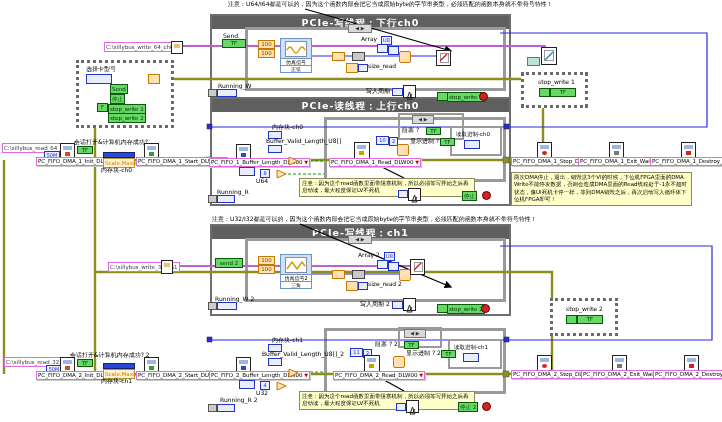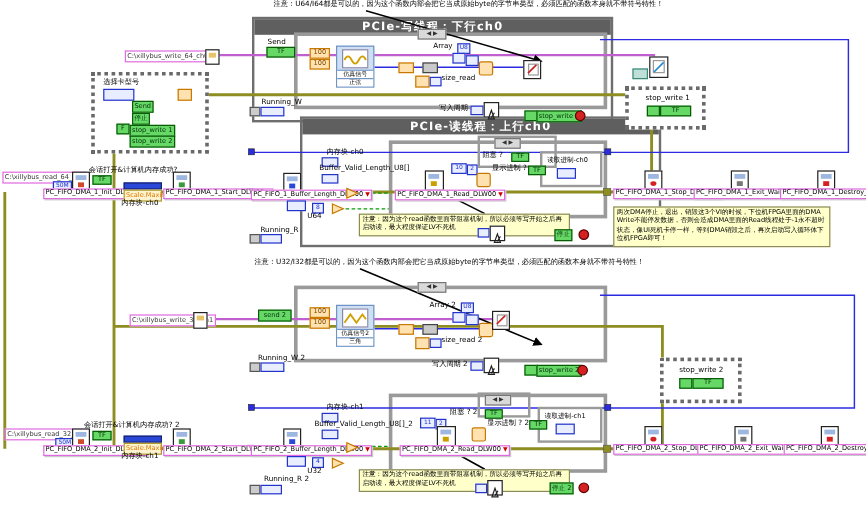--- a/index.html
+++ b/index.html
@@ -107,25 +107,28 @@
 
   <div class="fl" style="left:228px;top:1px;">注意：U64/I64都是可以的，因为这个函数内部会把它当成原始byte的字节串类型，必须匹配的函数本身就不带符号特性！</div>
   <div class="fl" style="left:212px;top:216px;">注意：U32/I32都是可以的，因为这个函数内部会把它当成原始byte的字节串类型，必须匹配的函数本身就不带符号特性！</div>
 
   <div class="sec" style="left:210px;top:14px;width:297px;height:84px;">
     <div class="sec-title">PCIe-写线程：下行ch0</div>
   </div>
   <div class="loop" style="left:245px;top:27px;width:255px;height:58px;"></div>
   <div class="selw" style="left:348px;top:24px;width:22px;height:7px;">◀ ▶</div>
 
-  <div class="sec" style="left:210px;top:97px;width:297px;height:105px;margin-left:40px;">
+  <div class="sec" style="left:210px;top:97px;width:297px;height:105px;">
     <div class="sec-title">PCIe-读线程：上行ch0</div>
   </div>
   <div class="loop" style="left:324px;top:117px;width:176px;height:59px;"></div>
 
+  <div class="sec" style="left:210px;top:224px;width:297px;height:88px;">
+    <div class="sec-title">PCIe-写线程：ch1</div>
+  </div>
   <div class="loop" style="left:245px;top:238px;width:255px;height:58px;"></div>
   <div class="selw" style="left:348px;top:235px;width:22px;height:7px;">◀ ▶</div>
 
   <div class="loop" style="left:324px;top:328px;width:176px;height:60px;"></div>
 
   <div class="pth" style="left:104px;top:42px;">C:\xillybus_write_64_ch0</div>
   <div class="vi-icon" style="left:171px;top:41px;width:10px;height:11px;">
       <div class="chip" style="background:#e8c36a;width:6px;"></div>
     </div>
 

